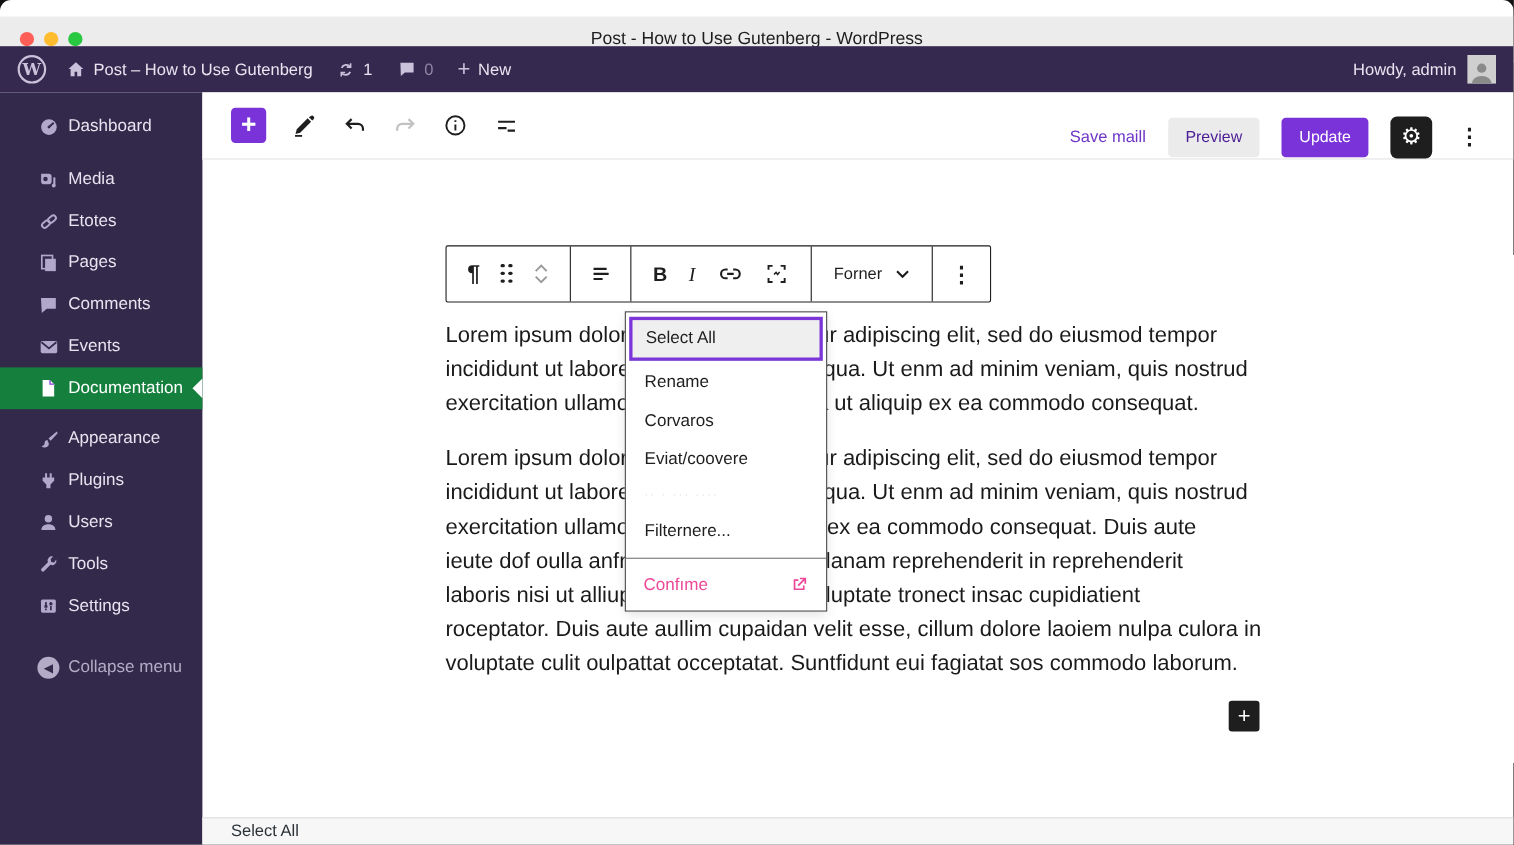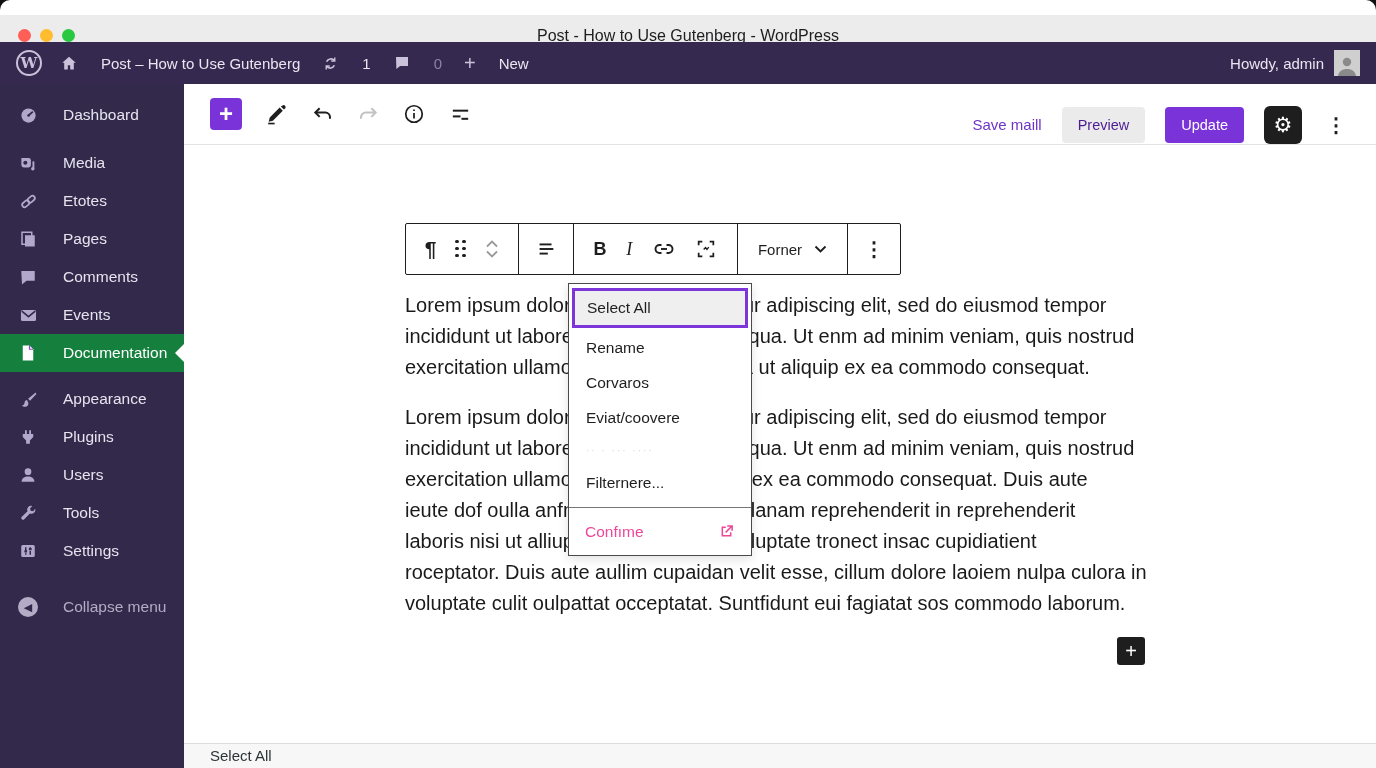--- a/index.html
+++ b/index.html
@@ -10,30 +10,30 @@
   
   .titlebar { position:absolute; left:0; top:0; width:1376px; height:42px; background:#ececec; border-bottom:1px solid #d6d6d6;margin-top:15px; }
   .traffic { position:absolute; top:14px; width:13px; height:13px; border-radius:50%; }
   .t-red   { left:18px; background:#ff5f57; }
   .t-yellow{ left:40px; background:#febc2e; }
   .t-green { left:62px; background:#28c840; }
   .win-title { position:absolute; left:0; right:0; top:0; height:42px; line-height:42px; text-align:center; font-size:16px; color:#1d1d1f; }
 
   
   .adminbar { position:absolute; left:0; top:42px; width:1376px; height:42px; background:#36294f; display:flex; align-items:center; padding:0 16px; color:#e9e5f1; font-size:15px; }
-  .ab-item { display:flex; align-items:center; gap:23px; margin-right:22px; }
+  .ab-item { display:flex; align-items:center; gap:7px; margin-right:22px; }
   .ab-icon { color:#c9c2da; display:flex; align-items:center; }
   .wp-logo { width:26px; height:26px; border-radius:50%; border:2px solid #c9c2da; color:#c9c2da; display:flex; align-items:center; justify-content:center; font-family:"DejaVu Serif", serif; font-size:15px; font-weight:bold; margin-right:18px; }
   .dim { color:#8d84a2; }
   .ab-right { margin-left:auto; display:flex; align-items:center; gap:10px; }
   .avatar { width:26px; height:26px; background:#cfcfcf; display:flex; align-items:flex-end; justify-content:center; overflow:hidden; }
 
   
   .sidebar { position:absolute; left:0; top:84px; width:184px; height:684px; background:#33294a; color:#e7e3f0; font-size:15.5px; padding-top:12px; }
-  .sb-item { height:38px; display:flex; align-items:center; gap:25px; padding-left:18px; position:relative; cursor:pointer; }
+  .sb-item { height:38px; display:flex; align-items:center; gap:8px; padding-left:34px; position:relative; cursor:pointer; }
   .sb-item .sb-ico { width:20px; height:20px; color:#b2a8cc; display:flex; align-items:center; justify-content:center; flex:none; }
   .sb-gap { height:10px; }
   .sb-item.active { background:#15803d; color:#fff; }
   .sb-item.active .sb-ico { color:#fff; }
   .sb-arrow { position:absolute; right:0; top:50%; margin-top:-9px; width:0; height:0; border-top:9px solid transparent; border-bottom:9px solid transparent; border-right:9px solid #ffffff; }
   .sb-sub { background:#281e3b; padding:9px 0 11px 0; }
   .sb-sub .sub-item { display:block; padding:6px 0 6px 42px; font-size:14.5px; color:#b4abc6; cursor:pointer; }
   .sb-sub .sub-item.current { color:#fff; font-weight:bold; }
   .sb-collapse { margin-top:18px; color:#b4abc6; }
   .collapse-circle { width:20px; height:20px; border-radius:50%; background:#b4abc6; color:#33294a; display:flex; align-items:center; justify-content:center; font-size:11px; }

